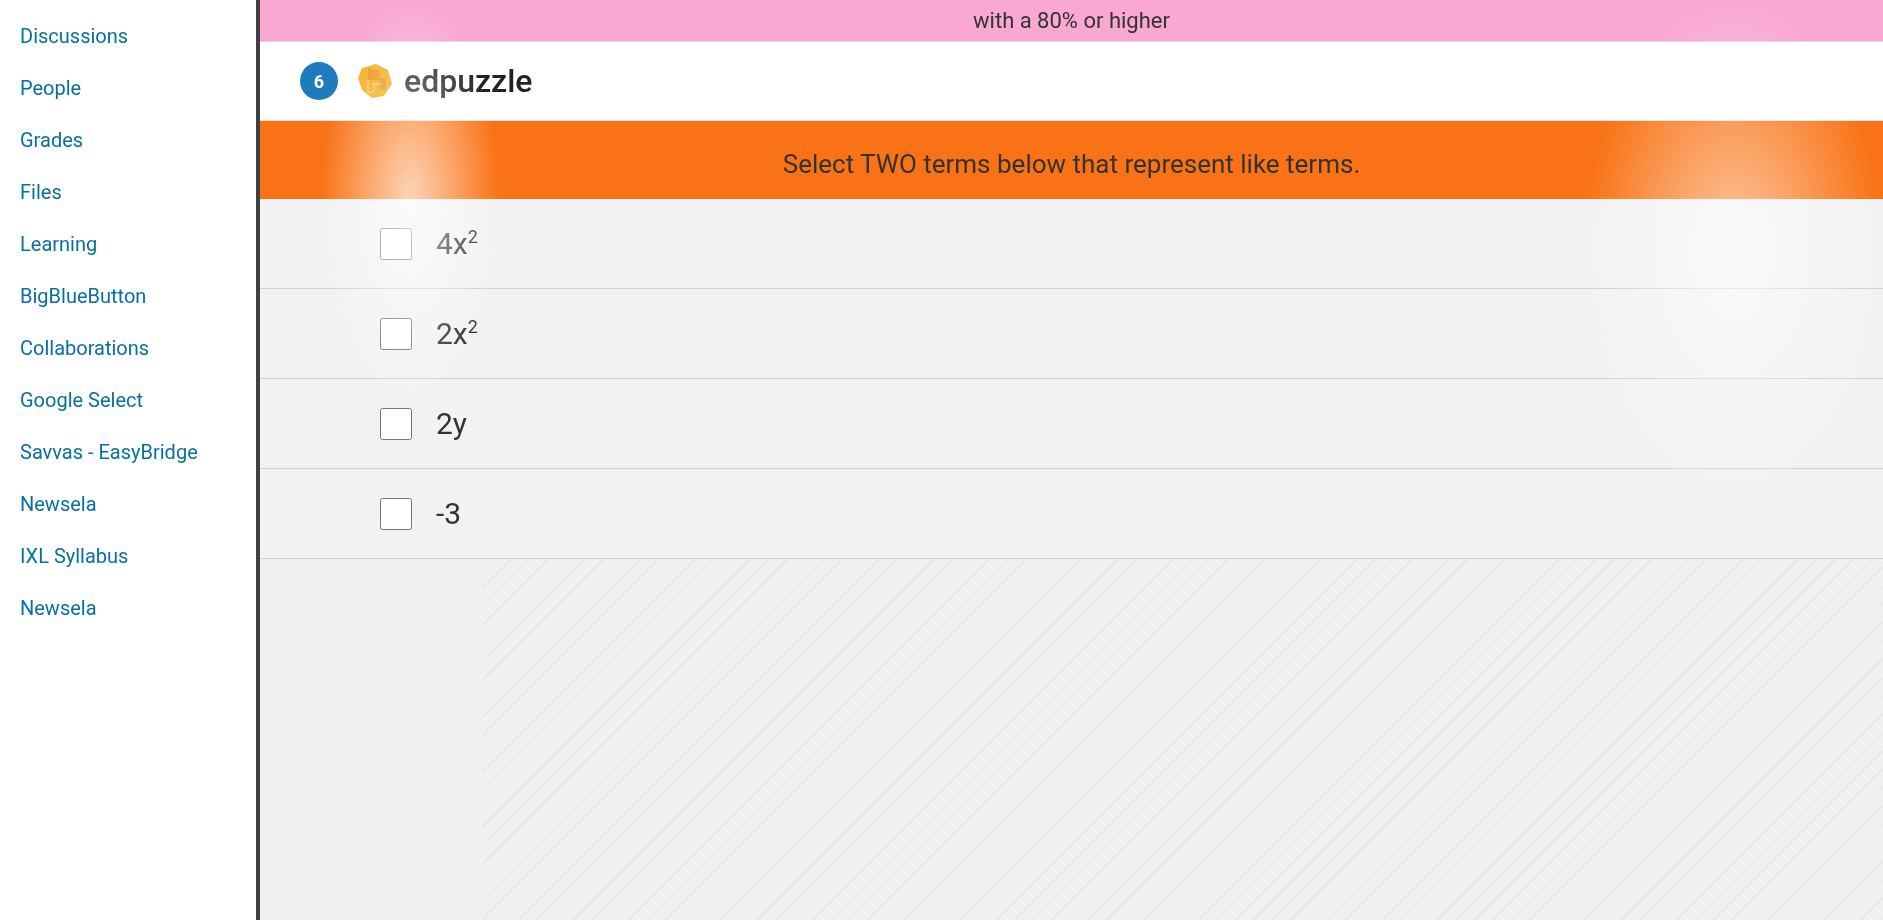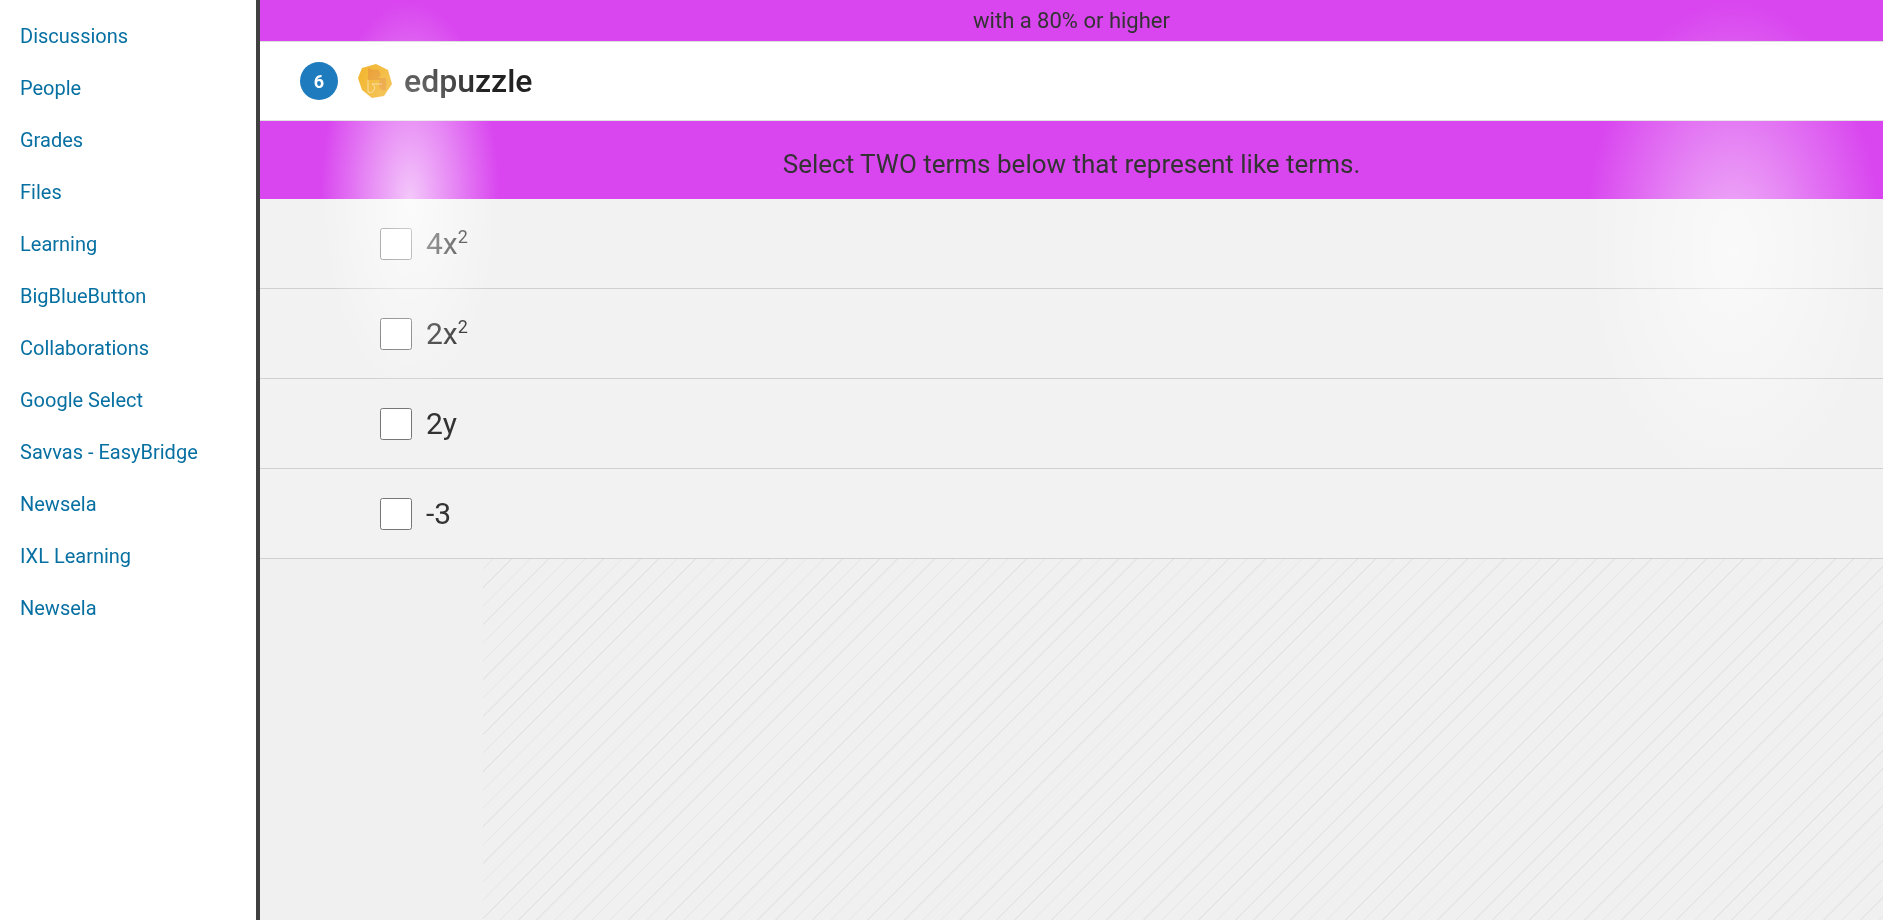--- a/index.html
+++ b/index.html
@@ -35,21 +35,21 @@
     
     .main-content {
       flex: 1;
       background: #f0f0f0;
       display: flex;
       flex-direction: column;
     }
 
     
     .top-banner {
-      background: #d946ef;
+      background: #f9a8d4;
       padding: 8px 40px;
       text-align: center;
       font-size: 22px;
       color: #333;
       border-bottom: 1px solid #ddd;
     }
 
     
     .edpuzzle-header {
       display: flex;
@@ -86,36 +86,36 @@
     .edpuzzle-icon {
       width: 42px;
       height: 42px;
     }
 
     .question-text {
       text-align: center;
       font-size: 26px;
       color: #333;
       padding: 28px 40px 20px;
-      background: #d946ef;
+      background: #f97316;
     }
 
     
     .answer-list {
       display: flex;
       flex-direction: column;
     }
 
     .answer-row {
       display: flex;
       align-items: center;
       padding: 22px 120px;
       border-bottom: 1px solid #d0d0d0;
       background: #f2f2f2;
-      gap: 14px;
+      gap: 24px;
       min-height: 90px;
     }
 
     .answer-checkbox {
       width: 32px;
       height: 32px;
       border: 2px solid #aaa;
       background: #fff;
       flex-shrink: 0;
       cursor: pointer;
@@ -189,21 +189,21 @@
   <a class="sidebar-item">Discussions</a>
   <a class="sidebar-item">People</a>
   <a class="sidebar-item">Grades</a>
   <a class="sidebar-item">Files</a>
   <a class="sidebar-item">Learning</a>
   <a class="sidebar-item">BigBlueButton</a>
   <a class="sidebar-item">Collaborations</a>
   <a class="sidebar-item">Google Select</a>
   <a class="sidebar-item">Savvas - EasyBridge</a>
   <a class="sidebar-item">Newsela</a>
-  <a class="sidebar-item">IXL Learning</a>
+  <a class="sidebar-item">IXL Syllabus</a>
   <a class="sidebar-item">Newsela</a>
 </nav>
 
 <div class="main-content">
   <div class="diagonal-overlay"></div>
   <div class="glare-left"></div>
   <div class="glare-right"></div>
 
   <div class="content-layer">
 

